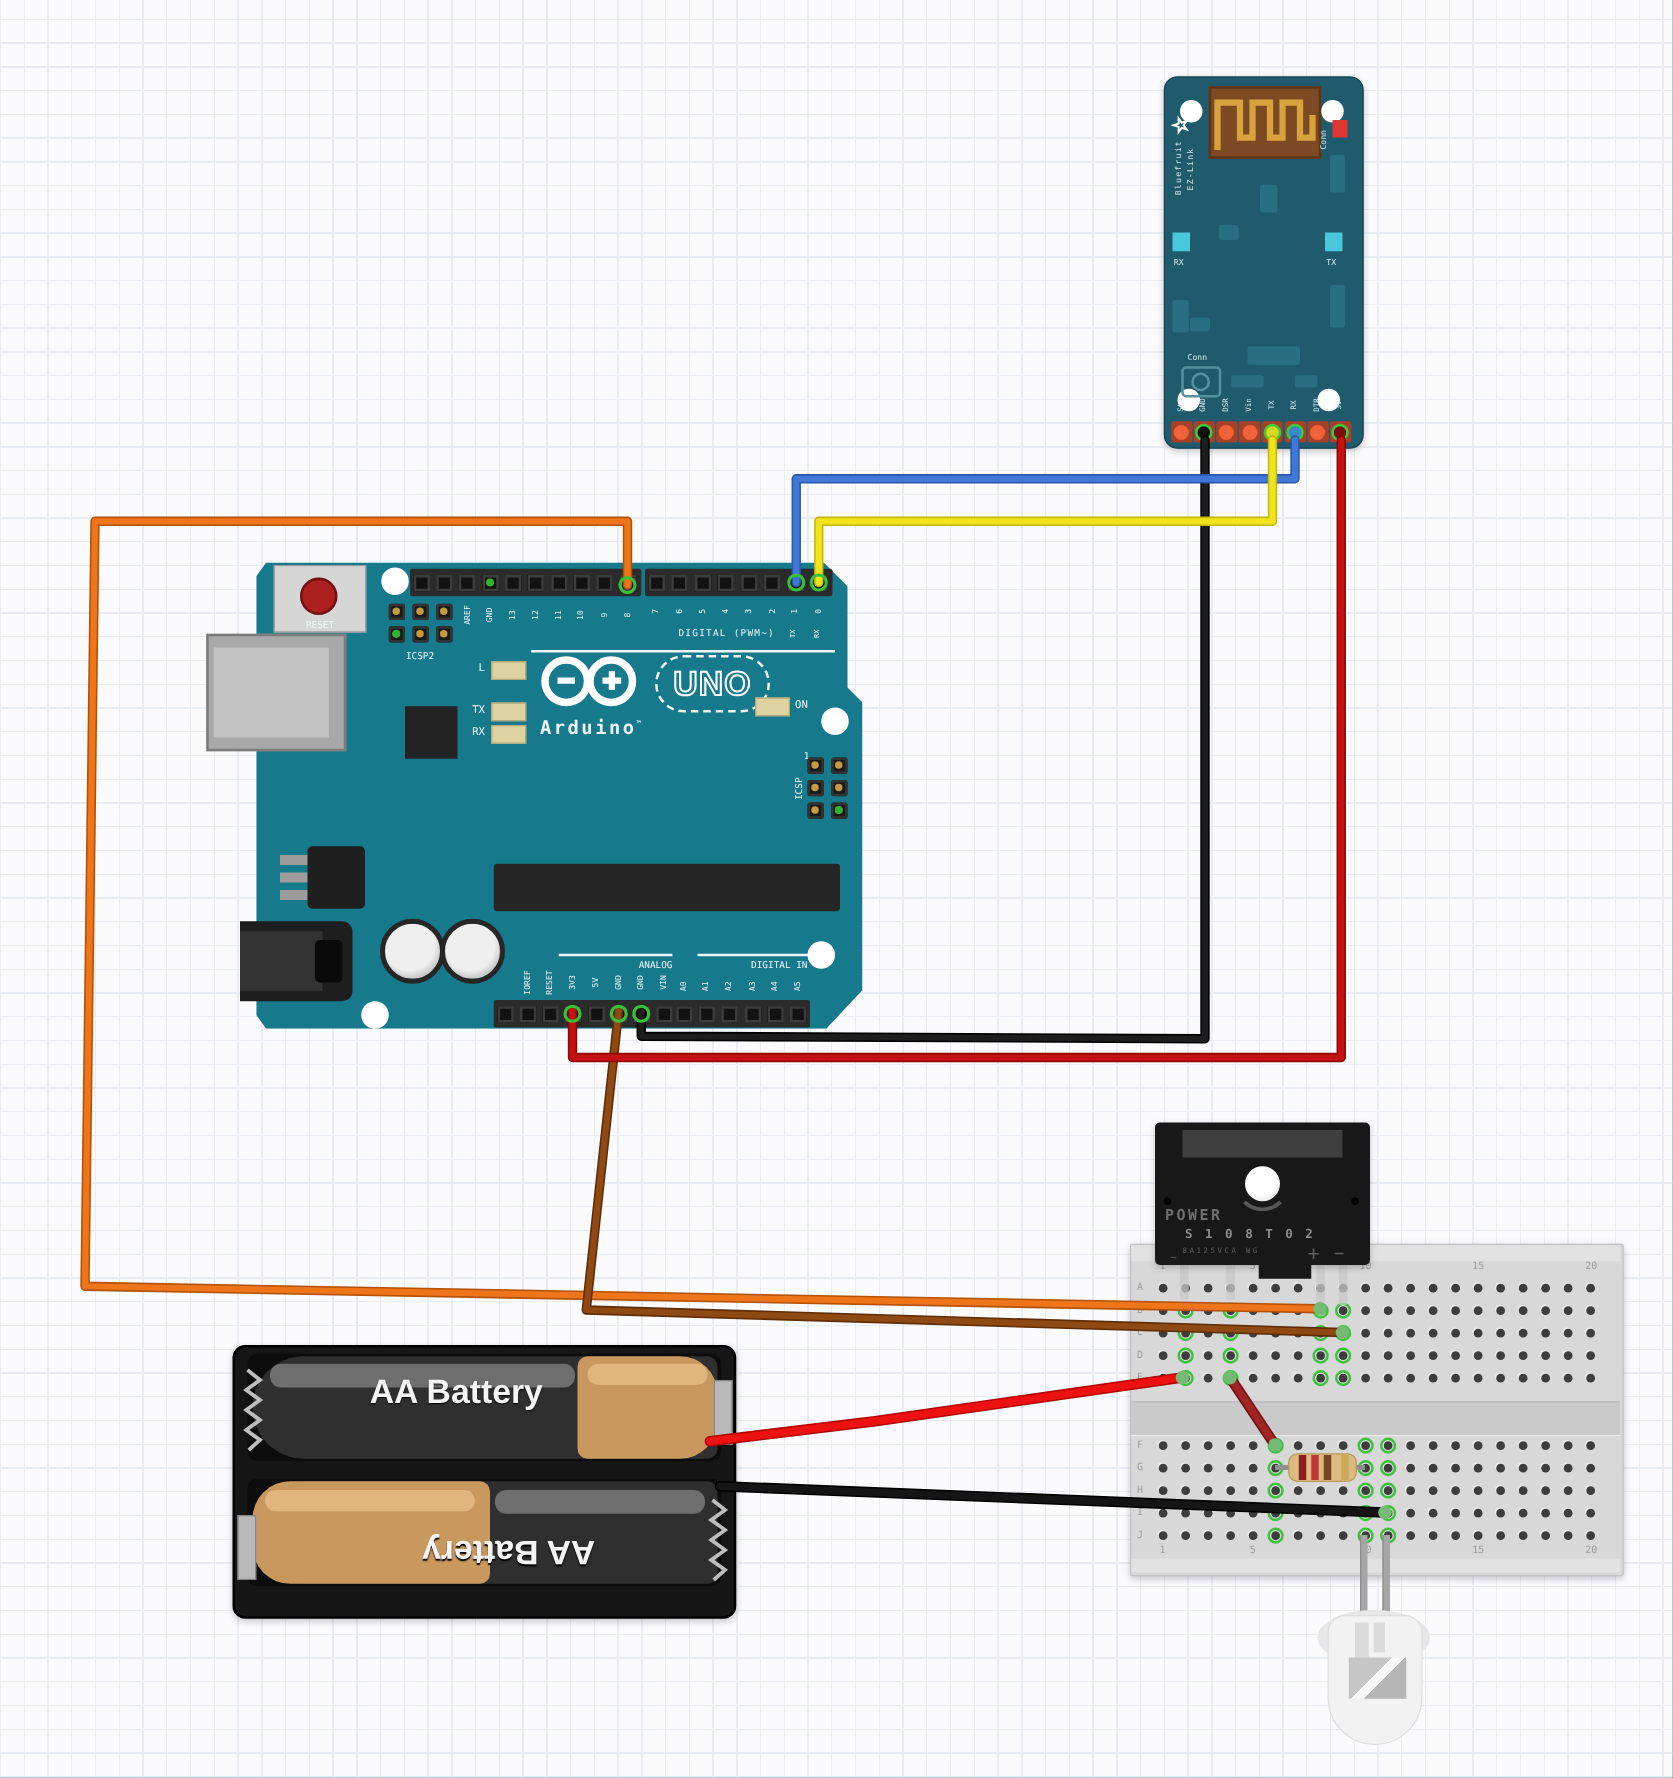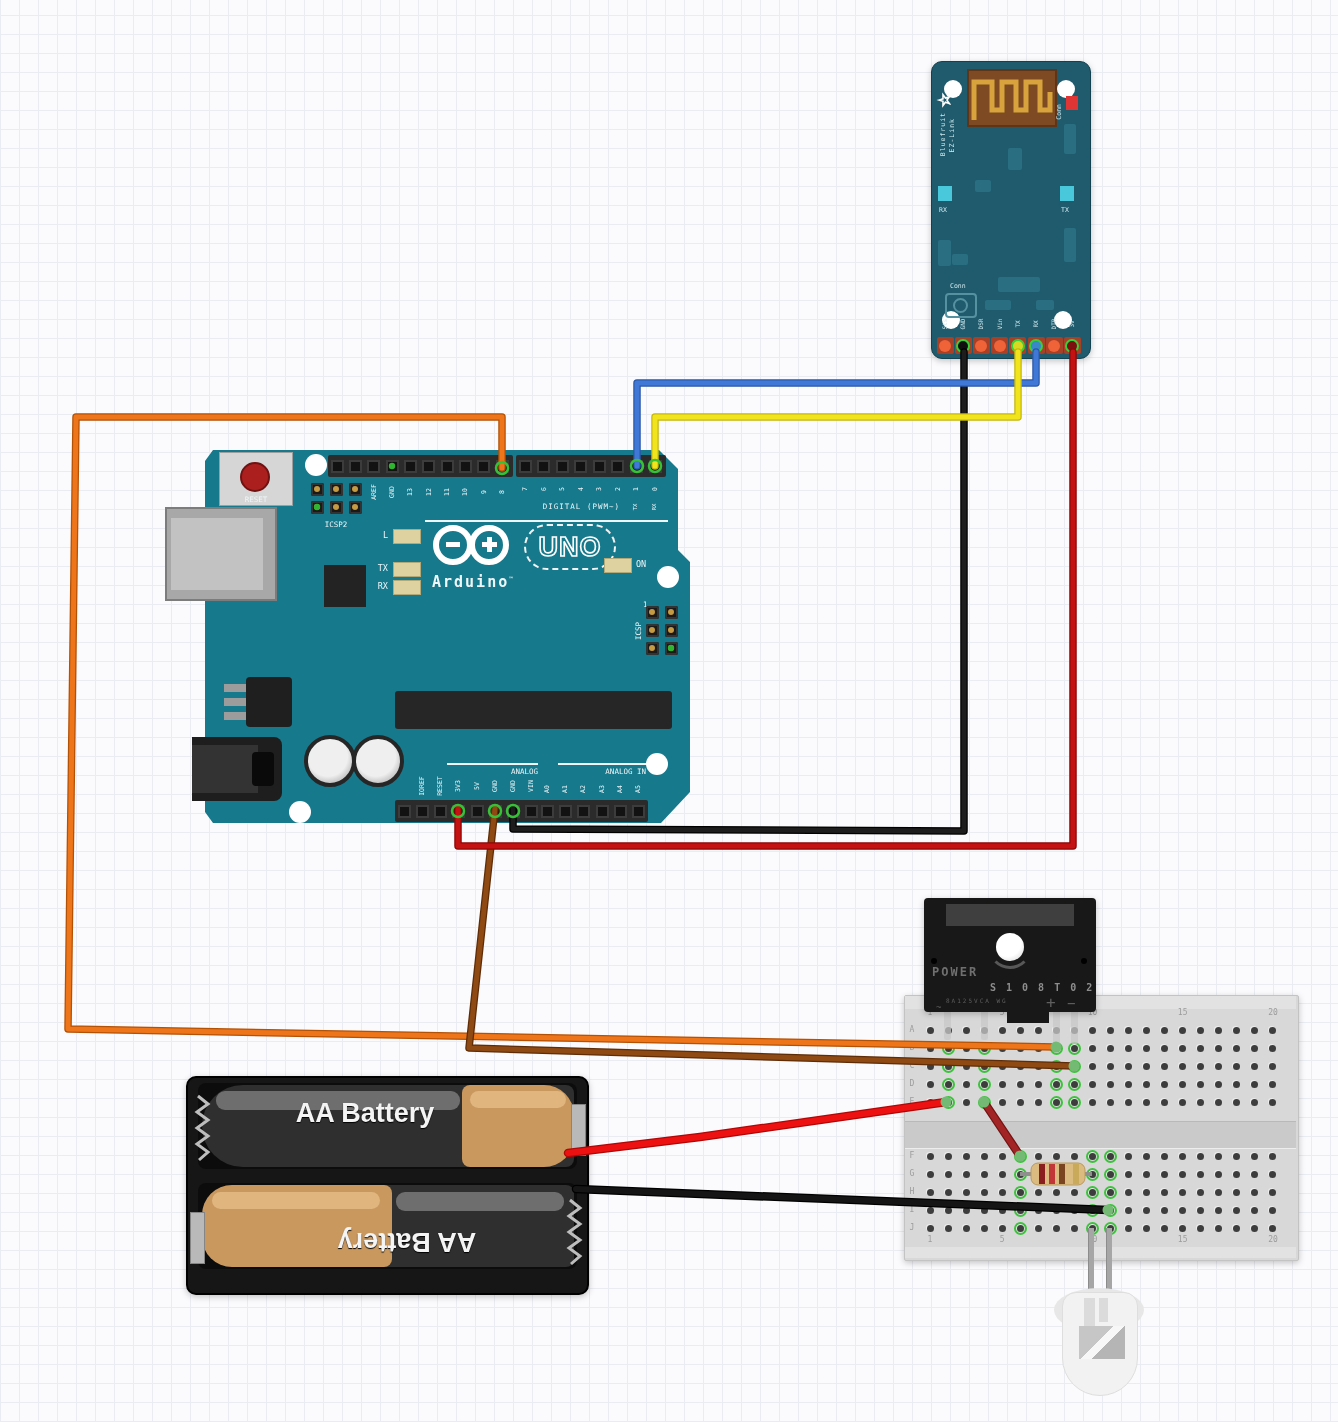--- a/index.html
+++ b/index.html
@@ -115,21 +115,21 @@
   <div class="hdr" style="left:328px;top:455px;width:185px;height:22px"></div>
   <div class="hdr" style="left:516px;top:455px;width:150px;height:22px"></div>
   <div class="hdr" style="left:395px;top:800px;width:146px;height:22px"></div>
   <div class="hdr" style="left:538px;top:800px;width:110px;height:22px"></div>
 
   <div class="silk" style="left:470px;top:503px;width:150px;font-size:7.5px;text-align:right;letter-spacing:1px">DIGITAL (PWM~)</div>
   <div class="abs" style="left:425px;top:520px;width:243px;height:2px;background:#f0f6f7"></div>
   <div class="abs" style="left:447px;top:763px;width:91px;height:2px;background:#f0f6f7"></div>
   <div class="silk" style="left:480px;top:768px;width:58px;font-size:7.5px;text-align:right">ANALOG</div>
   <div class="abs" style="left:558px;top:763px;width:90px;height:2px;background:#f0f6f7"></div>
-  <div class="silk" style="left:560px;top:768px;width:86px;font-size:7.5px;text-align:right">ANALOG IN</div>
+  <div class="silk" style="left:560px;top:768px;width:86px;font-size:7.5px;text-align:right">DIGITAL IN</div>
 
   <div class="abs" style="left:433px;top:525px;width:40px;height:40px;border:6px solid #fff;border-radius:50%;box-sizing:border-box"></div>
   <div class="abs" style="left:469px;top:525px;width:40px;height:40px;border:6px solid #fff;border-radius:50%;box-sizing:border-box"></div>
   <div class="abs" style="left:446px;top:542px;width:14px;height:5px;background:#fff"></div>
   <div class="abs" style="left:482px;top:542px;width:15px;height:5px;background:#fff"></div>
   <div class="abs" style="left:487px;top:537px;width:5px;height:15px;background:#fff"></div>
   <div class="abs" style="left:524px;top:524px;width:92px;height:46px;border:2px dashed #f2f2f2;border-radius:23px;box-sizing:border-box;display:flex;align-items:center;justify-content:center">
     <span style="font-family:'Liberation Sans',sans-serif;font-weight:bold;font-size:27px;color:#17798c;-webkit-text-stroke:1.6px #fff;letter-spacing:1px">UNO</span>
   </div>
   <div class="silk" style="left:432px;top:575px;font-size:15px;font-weight:bold;letter-spacing:2px">
@@ -506,21 +506,21 @@
   <div class="abs" style="left:981px;top:1010px;width:7px;height:30px;background:rgba(200,200,200,.75);border-radius:2px"></div>
   <div class="abs" style="left:1053px;top:1010px;width:7px;height:34px;background:rgba(200,200,200,.75);border-radius:2px"></div>
   <div class="abs" style="left:1071px;top:1010px;width:7px;height:34px;background:rgba(200,200,200,.75);border-radius:2px"></div>
   <div class="abs shadow" style="left:924px;top:898px;width:172px;height:114px;background:#181818;border-radius:4px"></div>
   <div class="abs" style="left:946px;top:904px;width:128px;height:22px;background:#3f3f3f"></div>
   <div class="abs" style="left:988px;top:925px;width:44px;height:44px;border:3px solid transparent;border-bottom-color:#585858;border-radius:50%;box-sizing:border-box"></div>
   <div class="abs" style="left:996px;top:933px;width:28px;height:28px;border-radius:50%;background:radial-gradient(circle at 40% 35%,#ffffff 55%,#cfcfcf)"></div>
   <div class="abs" style="left:931px;top:958px;width:6px;height:6px;border-radius:50%;background:#000"></div>
   <div class="abs" style="left:1081px;top:958px;width:6px;height:6px;border-radius:50%;background:#000"></div>
   <div class="silk" style="left:932px;top:966px;font-size:12px;font-weight:bold;letter-spacing:2px;color:#6f6f6f">POWER</div>
-  <div class="silk" style="left:990px;top:983px;font-size:10px;font-weight:bold;letter-spacing:2px;color:#8d8d8d">S 1 0 8 T 0 2</div>
+  <div class="silk" style="left:948px;top:983px;font-size:10px;font-weight:bold;letter-spacing:2px;color:#8d8d8d">S 1 0 8 T 0 2</div>
   <div class="silk" style="left:946px;top:998px;font-size:6px;letter-spacing:2px;color:#5d5d5d">8A125VCA WG</div>
   <div class="silk" style="left:936px;top:1003px;font-size:9px;color:#5d5d5d">~</div>
   <div class="silk" style="left:1046px;top:995px;font-size:16px;color:#5f5f5f">+</div>
   <div class="silk" style="left:1067px;top:996px;font-size:14px;color:#5f5f5f">−</div>
   <div class="abs" style="left:1007px;top:1012px;width:42px;height:11px;background:#181818"></div>
 
   <div class="abs shadow" style="left:186px;top:1076px;width:403px;height:219px;background:#161616;border:2px solid #000;border-radius:10px;box-sizing:border-box"></div>
   <div class="abs" style="left:198px;top:1083px;width:379px;height:86px;background:#0c0c0c;border-radius:8px"></div>
   <div class="abs" style="left:198px;top:1183px;width:379px;height:86px;background:#0c0c0c;border-radius:8px"></div>
 

